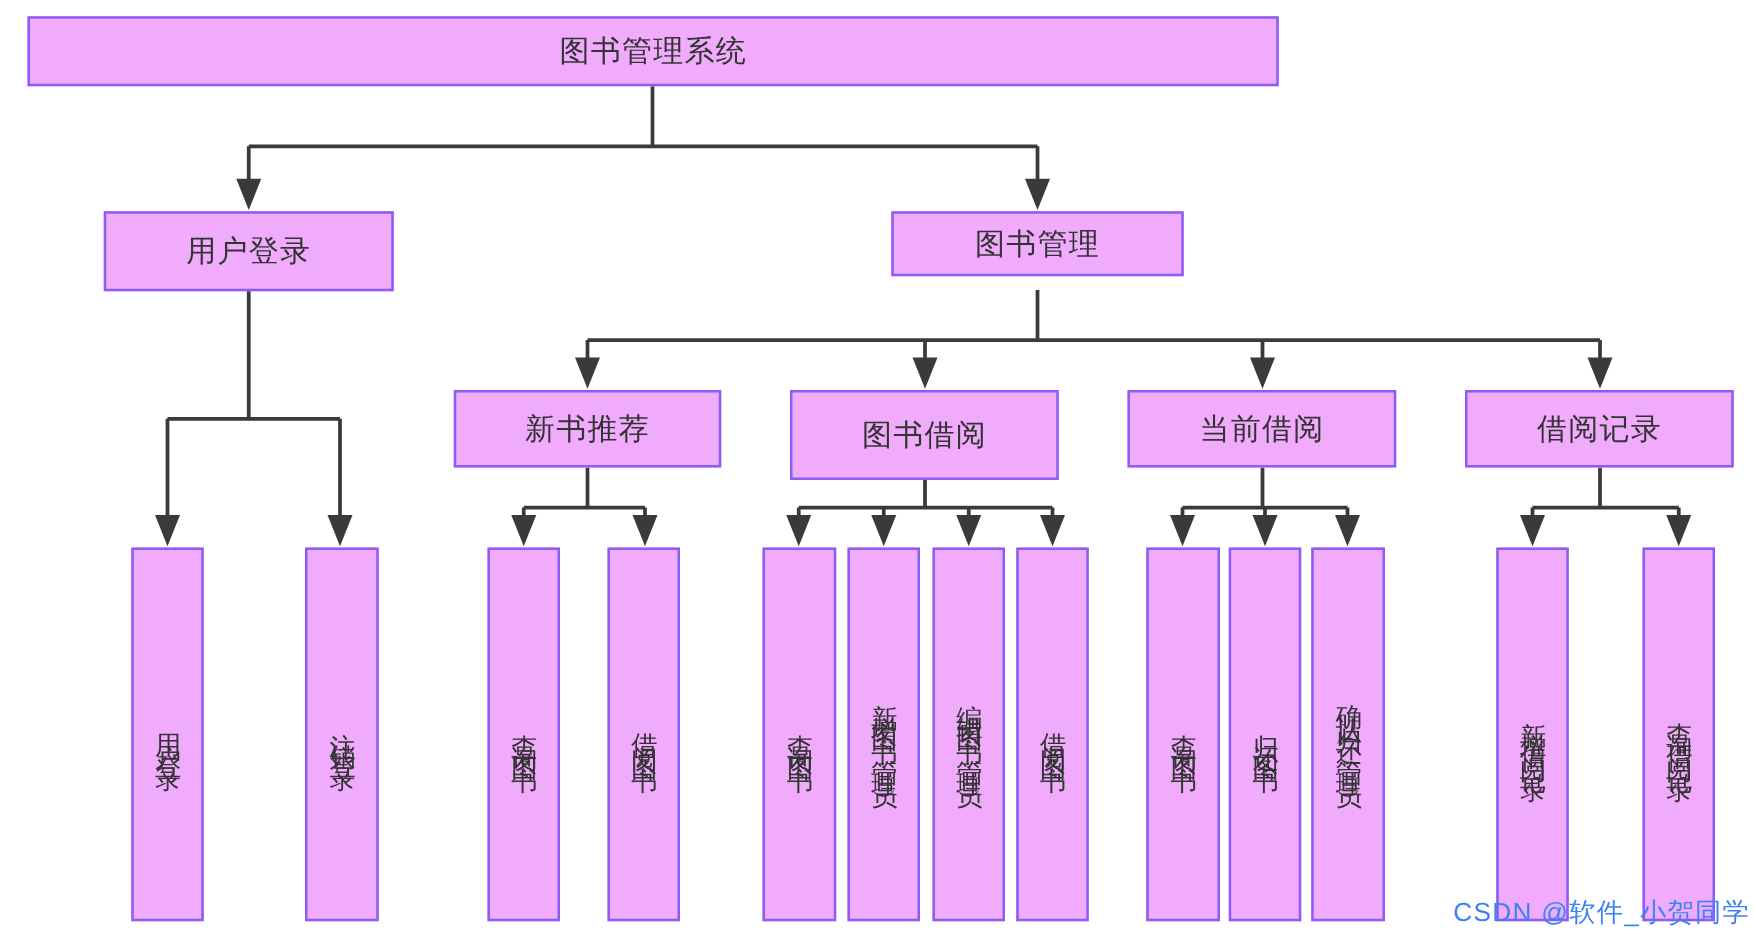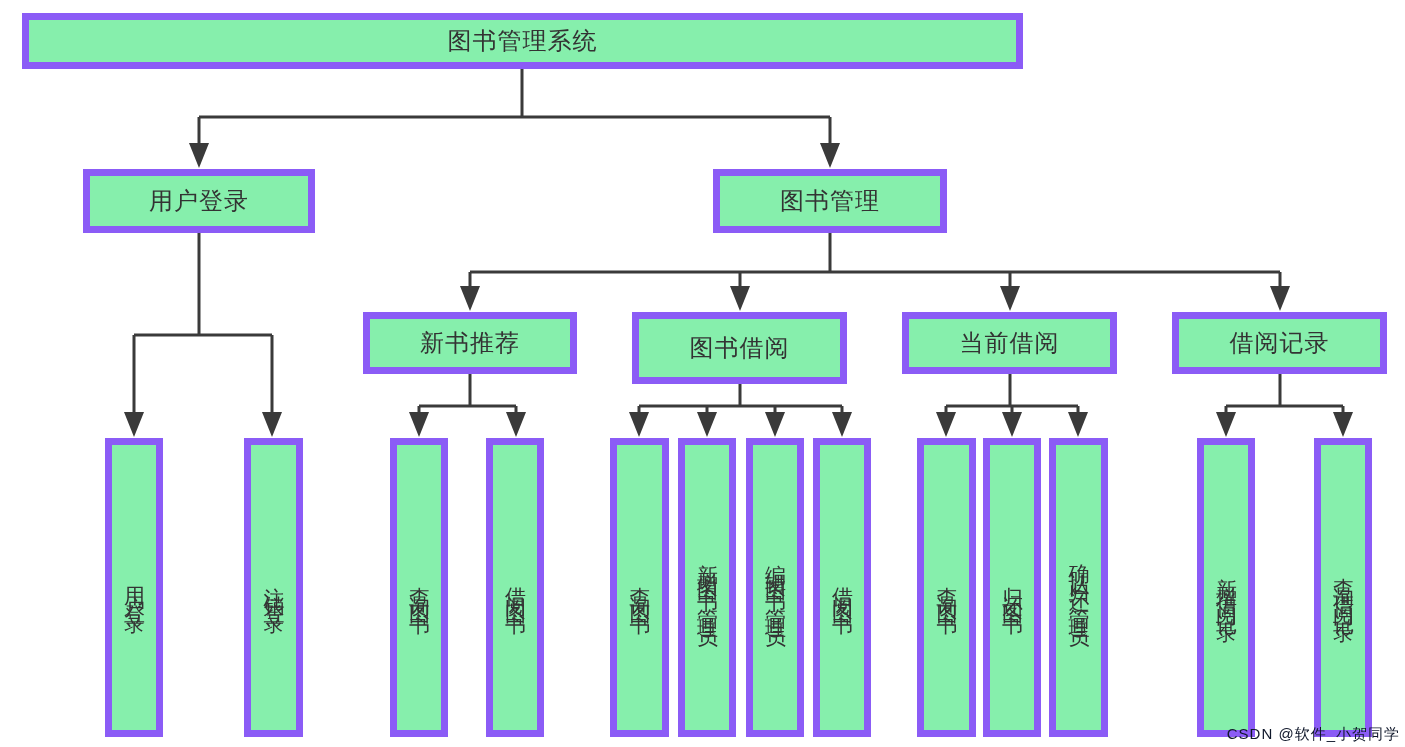--- a/index.html
+++ b/index.html
@@ -14,45 +14,44 @@
   }
   .connectors {
     position: absolute;
     left: 0; top: 0;
     width: 1405px; height: 747px;
     pointer-events: none;
   }
   .node {
     position: absolute;
     box-sizing: border-box;
-    border: 7px solid #8b5cf6;
-    background: #86efac;
+    border: 2px solid #8b5cf6;
+    background: #f0abfc;
     display: flex;
     align-items: center;
     justify-content: center;
-    font-family: Liberation Serif, serif;
   }
   .hnode {
     font-size: 24px;
     letter-spacing: 1px;
   }
   .vnode span {
     writing-mode: vertical-rl;
     text-orientation: mixed;
     font-size: 21px;
     letter-spacing: 9px;
     line-height: 1;
     white-space: nowrap;
   }
   .watermark {
     position: absolute;
     right: 5px;
     bottom: 3px;
-    font-size: 15px;
-    color: #0f172a;
+    font-size: 21px;
+    color: #3b82f6;
     letter-spacing: 1px;
     z-index: 5;
   }
 </style>
 </head>
 <body>
 
 <div class="canvas">
 
   <svg class="connectors" viewBox="0 0 1405 747" xmlns="http://www.w3.org/2000/svg">
@@ -84,21 +83,21 @@
       <polygon points="1002,412 1022,412 1012,437"></polygon>
       <polygon points="1068,412 1088,412 1078,437"></polygon>
       <polygon points="1216,412 1236,412 1226,437"></polygon>
       <polygon points="1333,412 1353,412 1343,437"></polygon>
     </g>
   </svg>
 
   <div class="node hnode" style="left:22px; top:13px; width:1001px; height:56px;">图书管理系统</div>
 
   <div class="node hnode" style="left:83px; top:169px; width:232px; height:64px;">用户登录</div>
-  <div class="node hnode" style="left:713px; top:169px; width:234px; height:64px;">图书管理</div>
+  <div class="node hnode" style="left:713px; top:169px; width:234px; height:52px;">图书管理</div>
 
   <div class="node hnode" style="left:363px; top:312px; width:214px; height:62px;">新书推荐</div>
   <div class="node hnode" style="left:632px; top:312px; width:215px; height:72px;">图书借阅</div>
   <div class="node hnode" style="left:902px; top:312px; width:215px; height:62px;text-align:right;">当前借阅</div>
   <div class="node hnode" style="left:1172px; top:312px; width:215px; height:62px;">借阅记录</div>
 
   <div class="node vnode" style="left:105px; top:438px; width:58px; height:299px;">
     <span>用户登录</span>
   </div>
   <div class="node vnode" style="left:244px; top:438px; width:59px; height:299px;">

